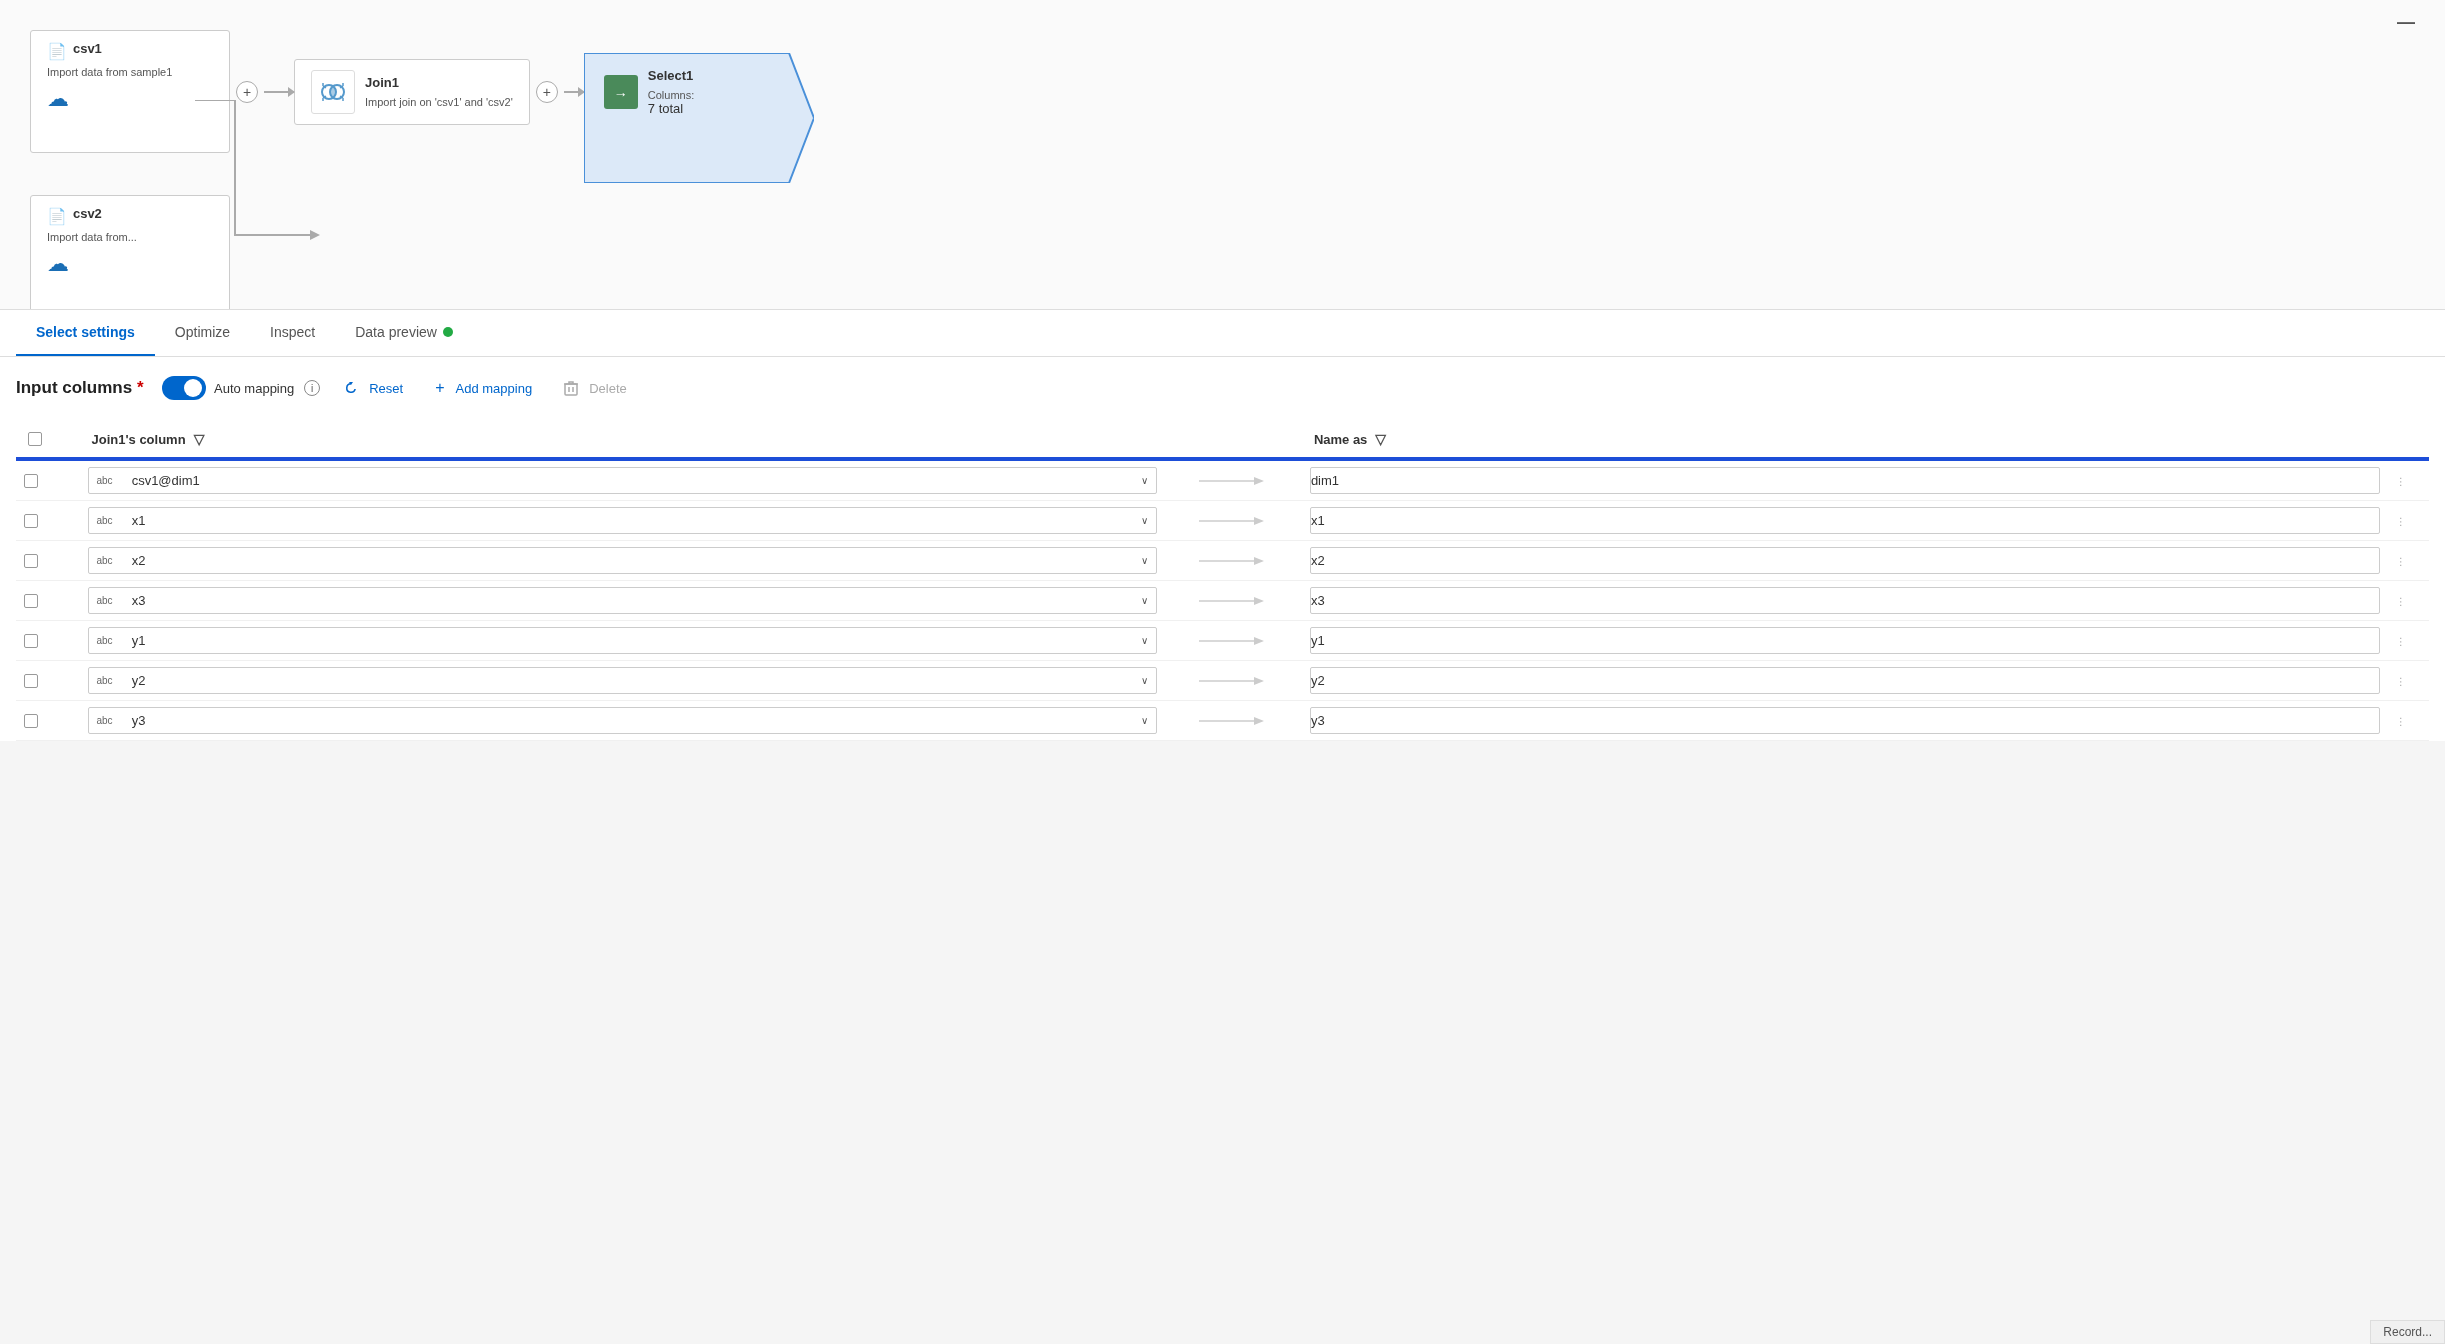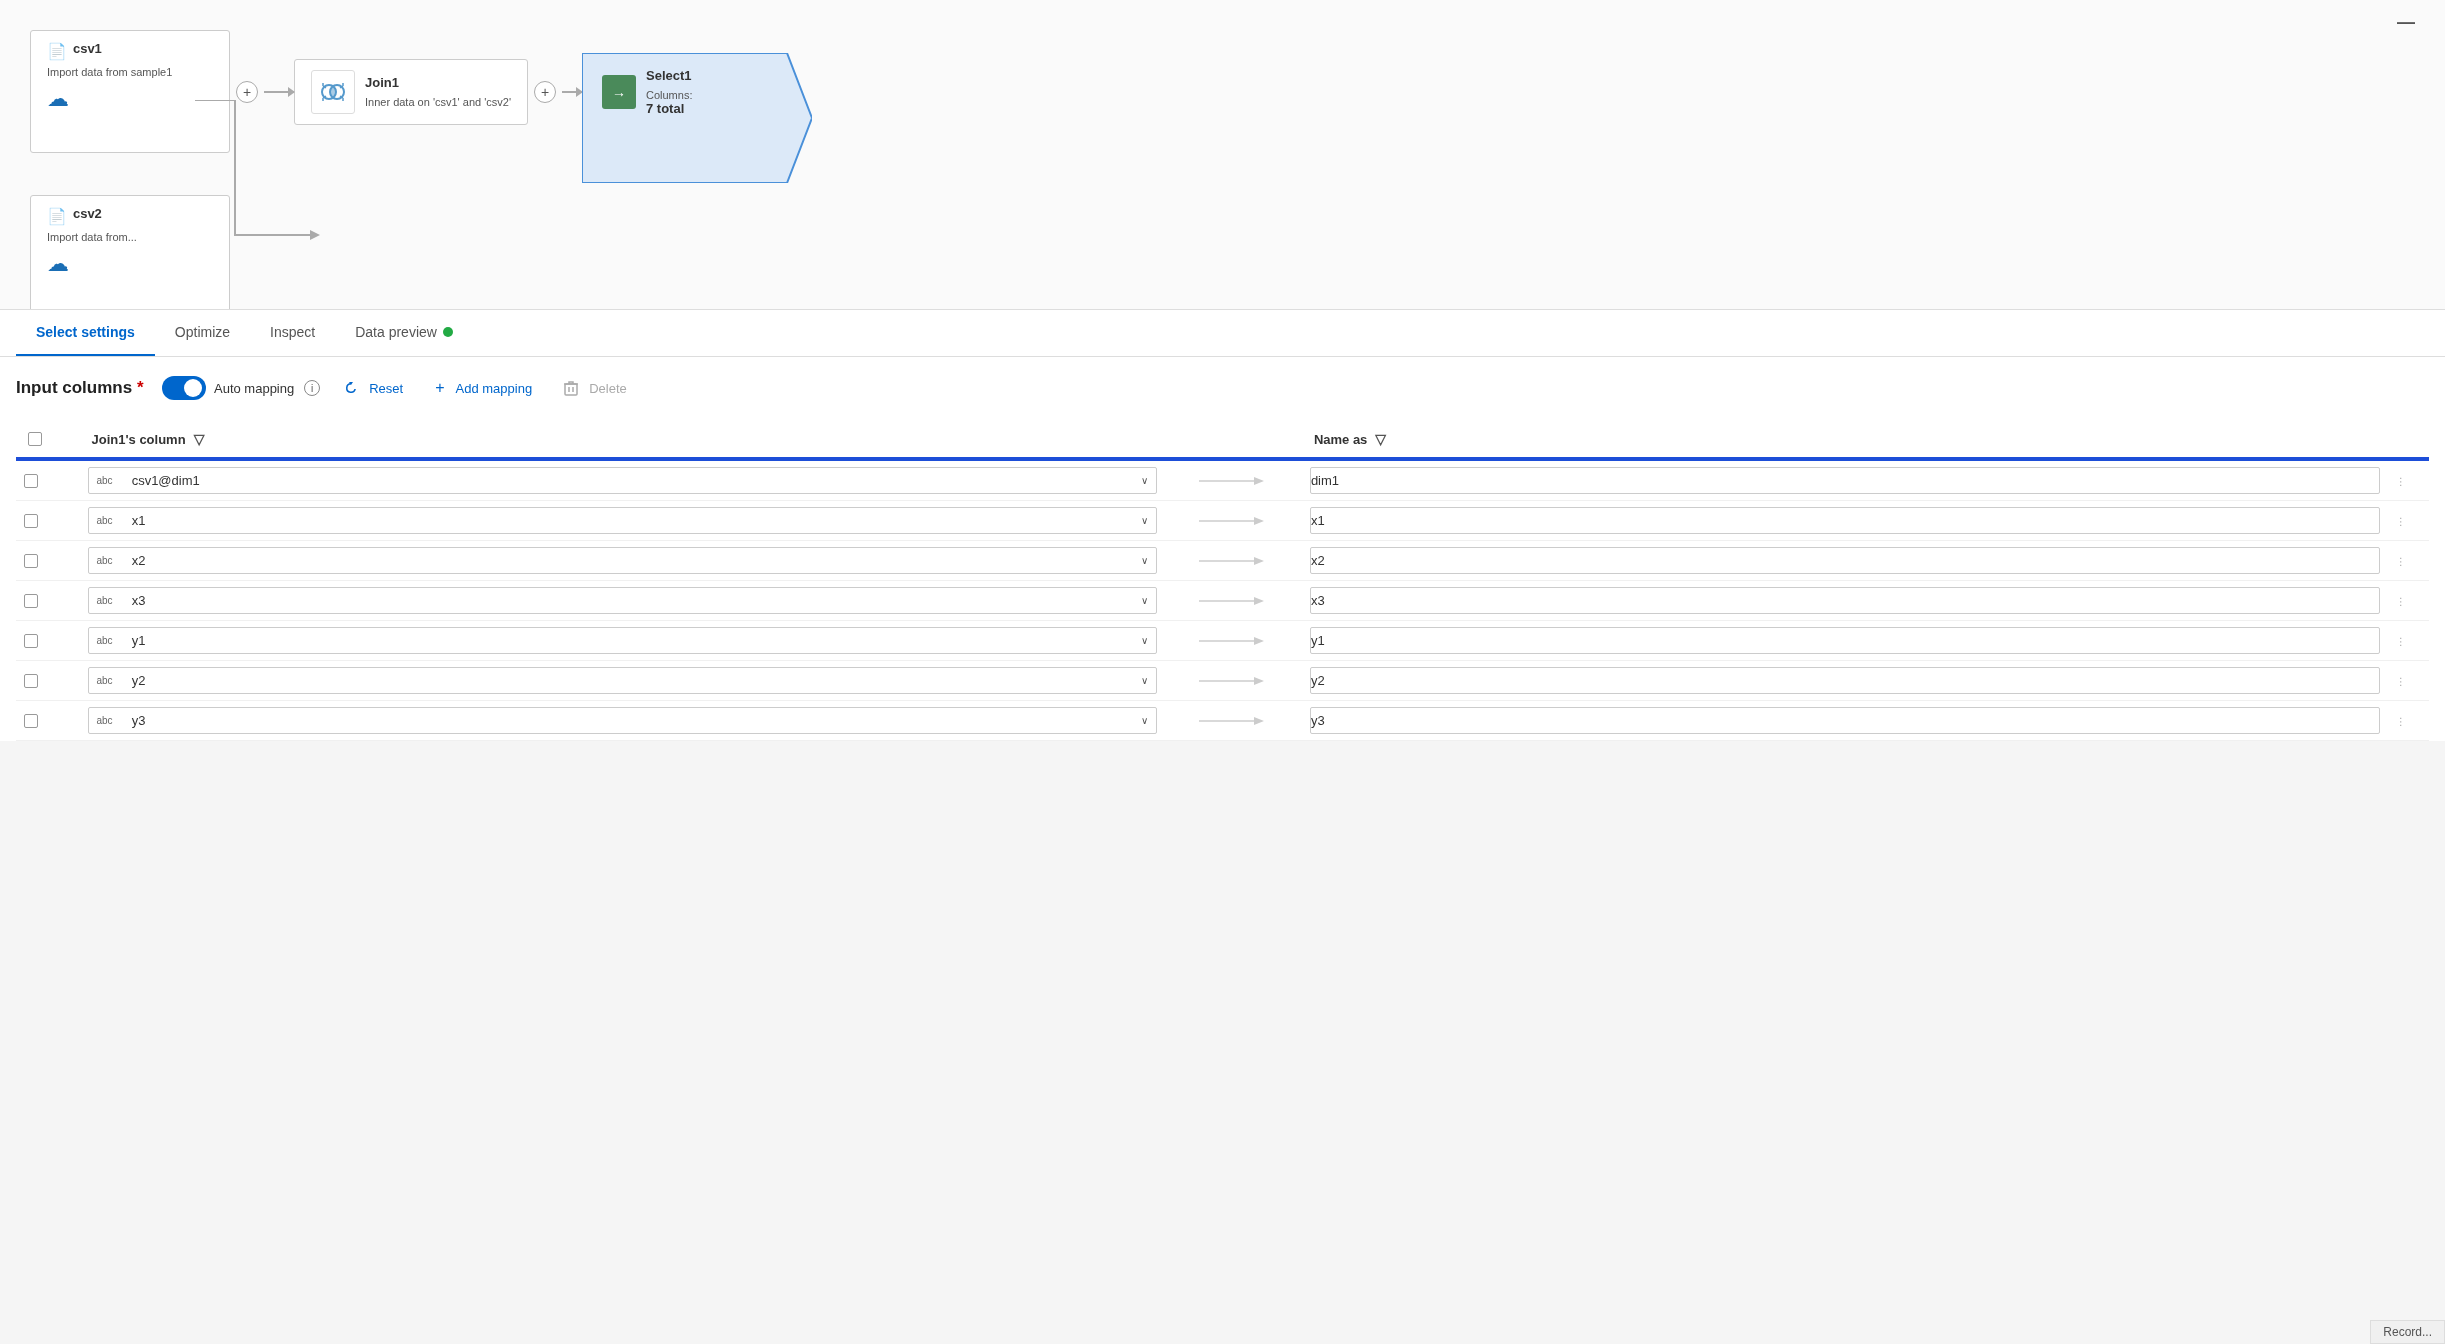--- a/index.html
+++ b/index.html
@@ -395,21 +395,21 @@
         <svg width="28" height="28" viewBox="0 0 28 28">
           <circle cx="10" cy="14" r="7" fill="none" stroke="#5599cc" stroke-width="2"></circle>
           <circle cx="18" cy="14" r="7" fill="none" stroke="#5599cc" stroke-width="2"></circle>
           <path d="M14 8 Q17 11 17 14 Q17 17 14 20 Q11 17 11 14 Q11 11 14 8Z" fill="#5599cc" opacity="0.5"></path>
           <path d="M7 10 L4 8 M4 8 L4 5 M7 18 L4 20 M4 20 L4 23" stroke="#5599cc" stroke-width="1.5"></path>
           <path d="M21 10 L24 8 M24 8 L24 5 M21 18 L24 20 M24 20 L24 23" stroke="#5599cc" stroke-width="1.5"></path>
         </svg>
       </div>
       <div>
         <div class="node-title">Join1</div>
-        <div class="node-subtitle">Inner data on 'csv1' and 'csv2'</div>
+        <div class="node-subtitle">Import join on 'csv1' and 'csv2'</div>
       </div>
     </div>
 
     <div class="plus-btn">+</div>
 
     <div style="width:20px; height:2px; background:#aaa; position:relative;">
       <div style="position:absolute;right:-6px;top:-4px;border:5px solid transparent;border-left:7px solid #aaa;"></div>
     </div>
 
     <div style="position:relative; display:flex; align-items:center;">
@@ -417,21 +417,21 @@
       <svg width="230" height="130" viewBox="0 0 230 130" style="position:absolute;left:0;top:-15px;">
         <polygon points="0,0 205,0 230,65 205,130 0,130" fill="#dce9f8" stroke="#4a90d9" stroke-width="2"></polygon>
       </svg>
 
       <div style="position:relative;z-index:1;margin-left:20px;width:34px;height:34px;background:#4a8a5a;border-radius:3px;display:flex;align-items:center;justify-content:center;">
         <span style="color:white;font-size:14px;">→</span>
       </div>
       <div style="position:relative;z-index:1;margin-left:10px;">
         <div class="node-title">Select1</div>
         <div style="font-size:11px;color:#555;">Columns:</div>
-        <div style="font-size:13px;font-weight:700;color:#333;">7 total</div>
+        <div style="font-size:13px;font-weight:400;color:#333;">7 total</div>
       </div>
     </div>
 
     <div class="plus-btn" style="margin-left:10px;">+</div>
   </div>
 
   <div class="csv2-node">
     <div class="node-header">
       <span class="file-icon">📄</span>
       <span class="node-title">csv2</span>

